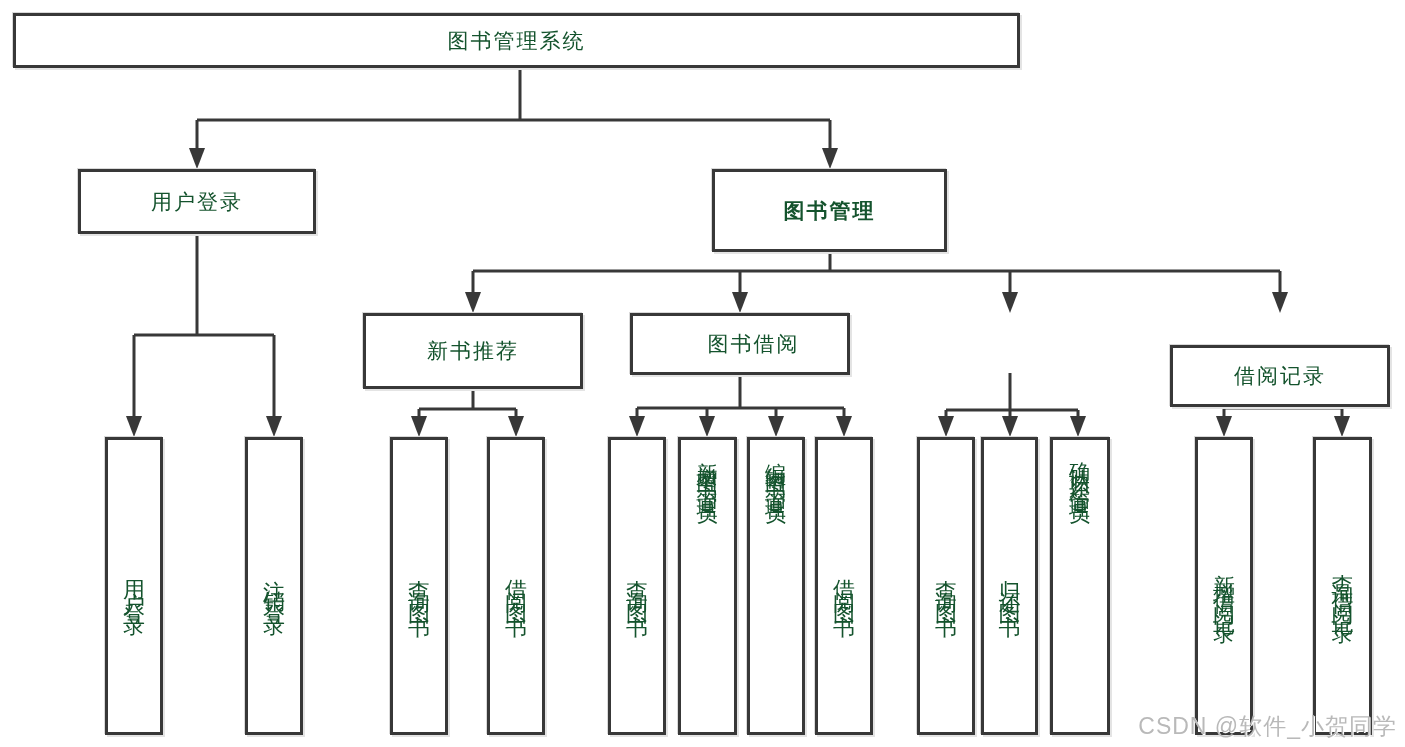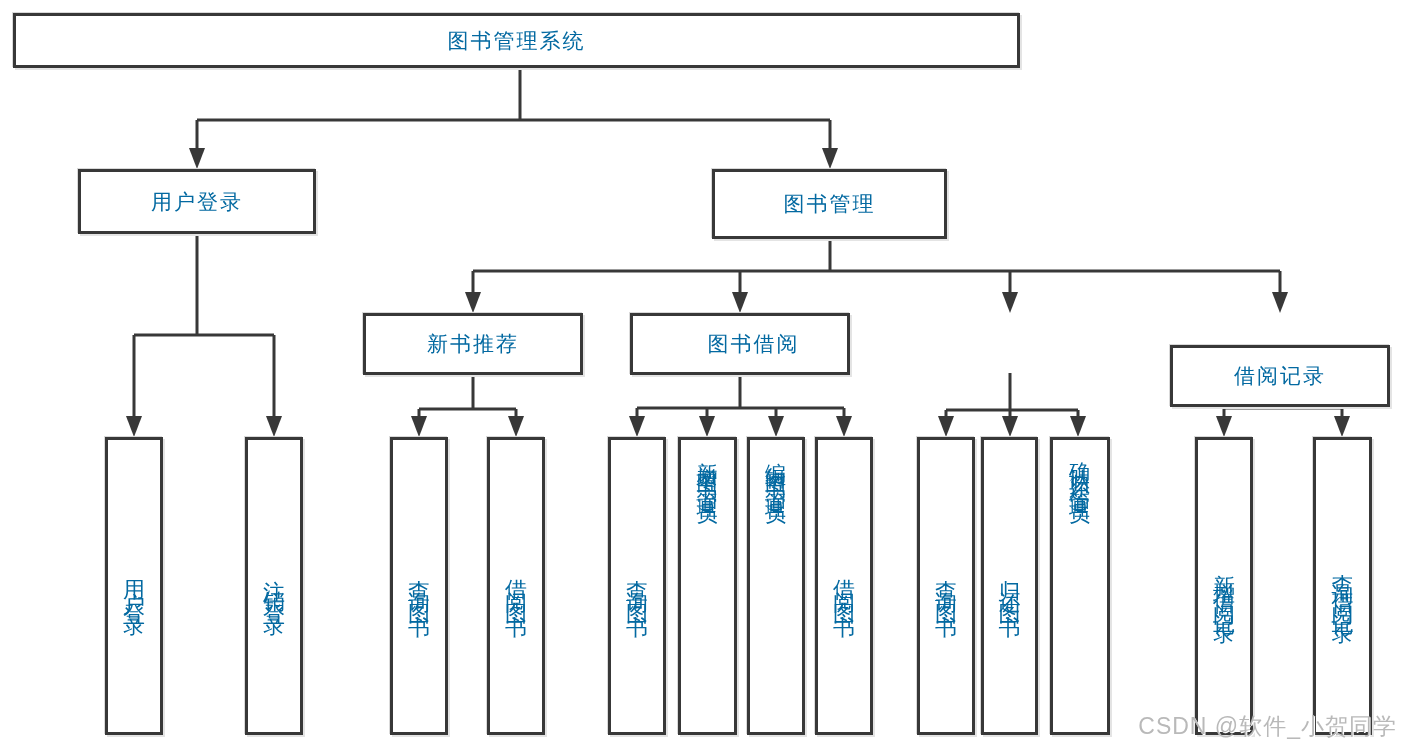--- a/index.html
+++ b/index.html
@@ -19,21 +19,21 @@
     position: absolute;
     left: 0;
     top: 0;
     pointer-events: none;
   }
   .node {
     position: absolute;
     box-sizing: border-box;
     border: 3px solid #383838;
     background: #ffffff;
-    color: #0369a1;
+    color: #14532d;
     display: flex;
     align-items: center;
     justify-content: center;
     box-shadow: -1px -1px 0 #d9d9d9, 2px 2px 0 #e4e4e4;
   }
   .hlabel {
     font-size: 21px;
     letter-spacing: 2px;
     white-space: nowrap;
   }
@@ -117,25 +117,25 @@
     </g>
   </svg>
 
   <div class="node" style="left:13px; top:13px; width:1007px; height:55px;">
     <span class="hlabel">图书管理系统</span>
   </div>
 
   <div class="node" style="left:78px; top:169px; width:238px; height:65px;">
     <span class="hlabel">用户登录</span>
   </div>
-  <div class="node" style="left:712px; top:169px; width:235px; height:70px;">
+  <div class="node" style="left:712px; top:169px; width:235px; height:83px;font-weight:bold;">
     <span class="hlabel">图书管理</span>
   </div>
 
-  <div class="node" style="left:363px; top:313px; width:220px; height:62px;text-align:center;">
+  <div class="node" style="left:363px; top:313px; width:220px; height:76px;text-align:center;">
     <span class="hlabel">新书推荐</span>
   </div>
   <div class="node" style="left:630px; top:313px; width:220px; height:62px;padding-left:27px;">
     <span class="hlabel">图书借阅</span>
   </div>
   <div class="node" style="left:1170px; top:313px; width:220px; height:62px;margin-top:32px;">
     <span class="hlabel">借阅记录</span>
   </div>
 
   <div class="node vbox" style="left:105px; top:437px; width:58px; height:298px;">

